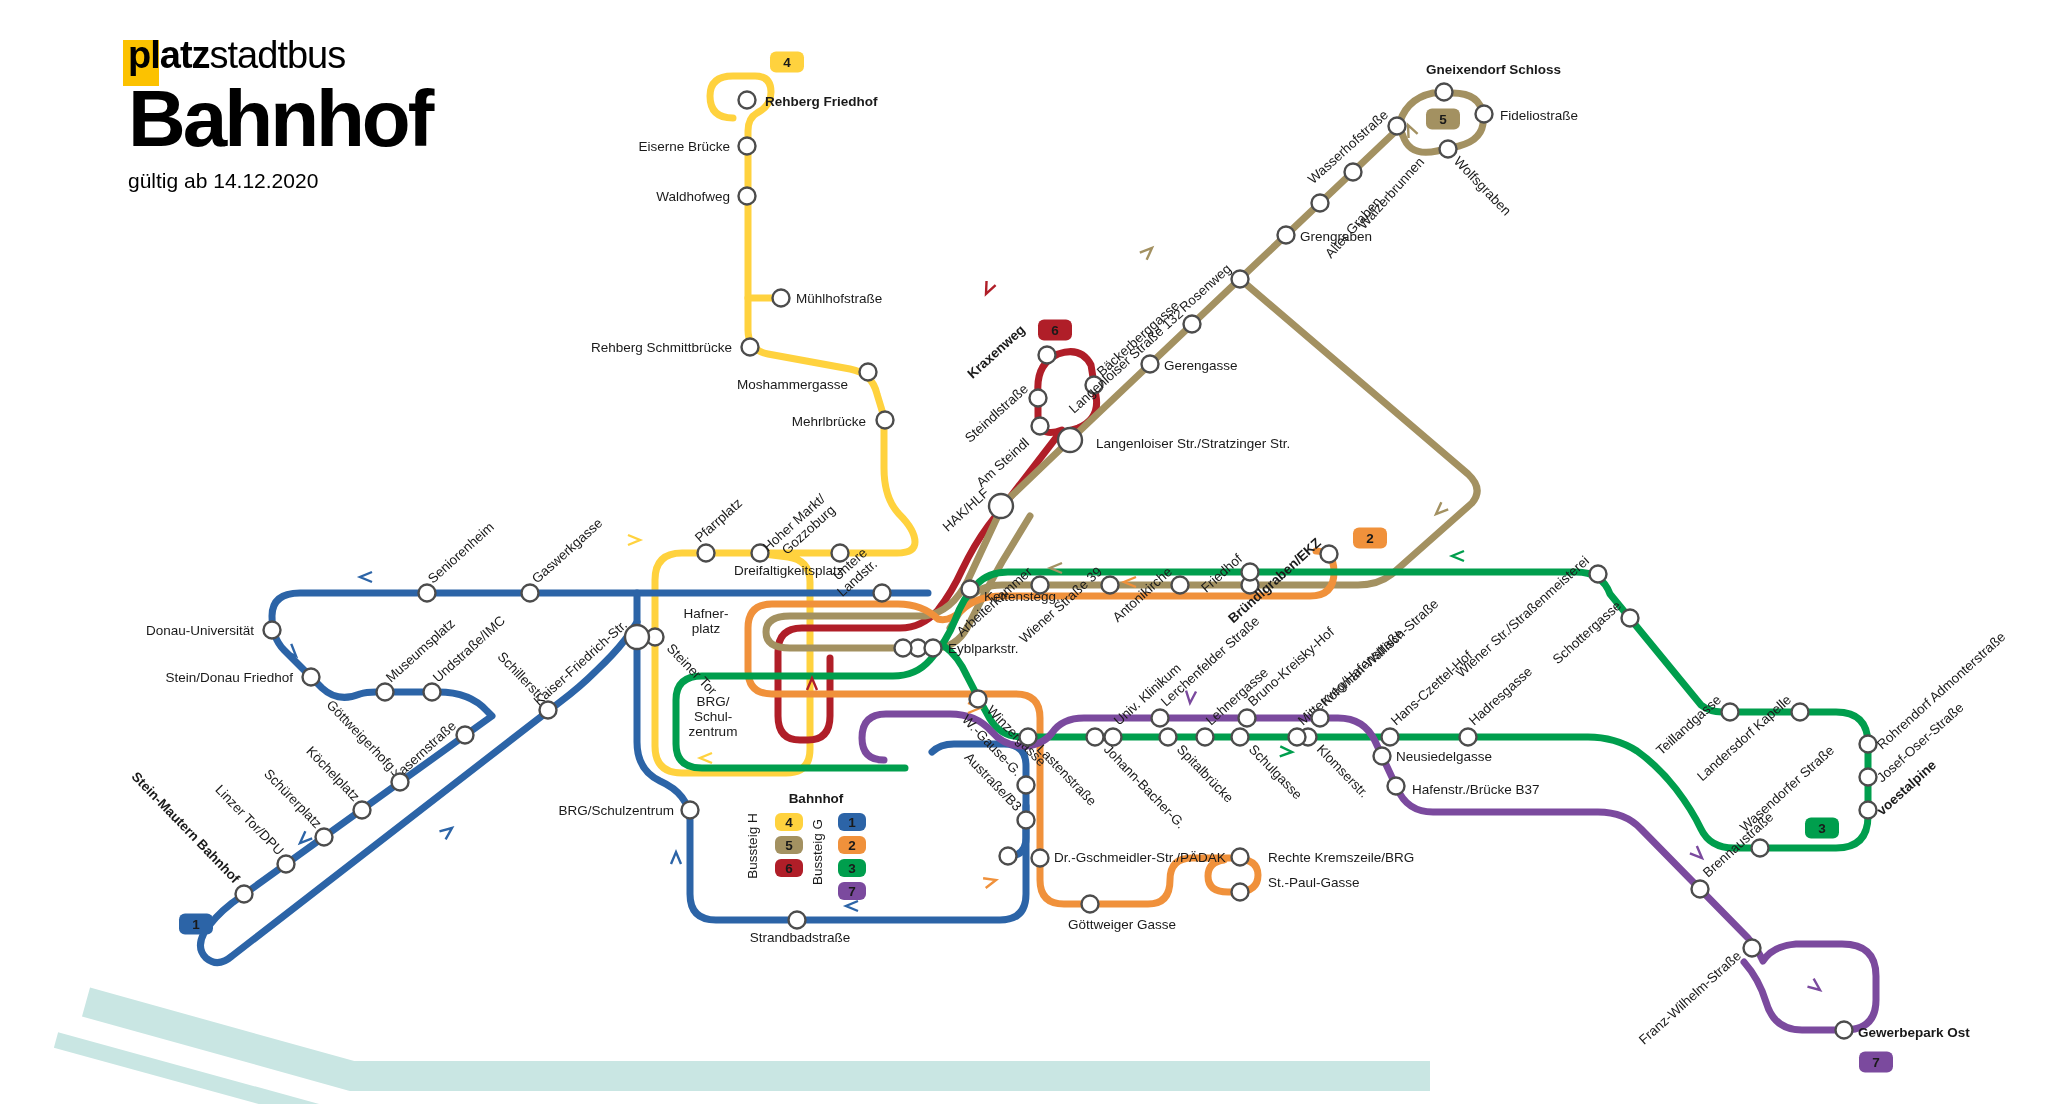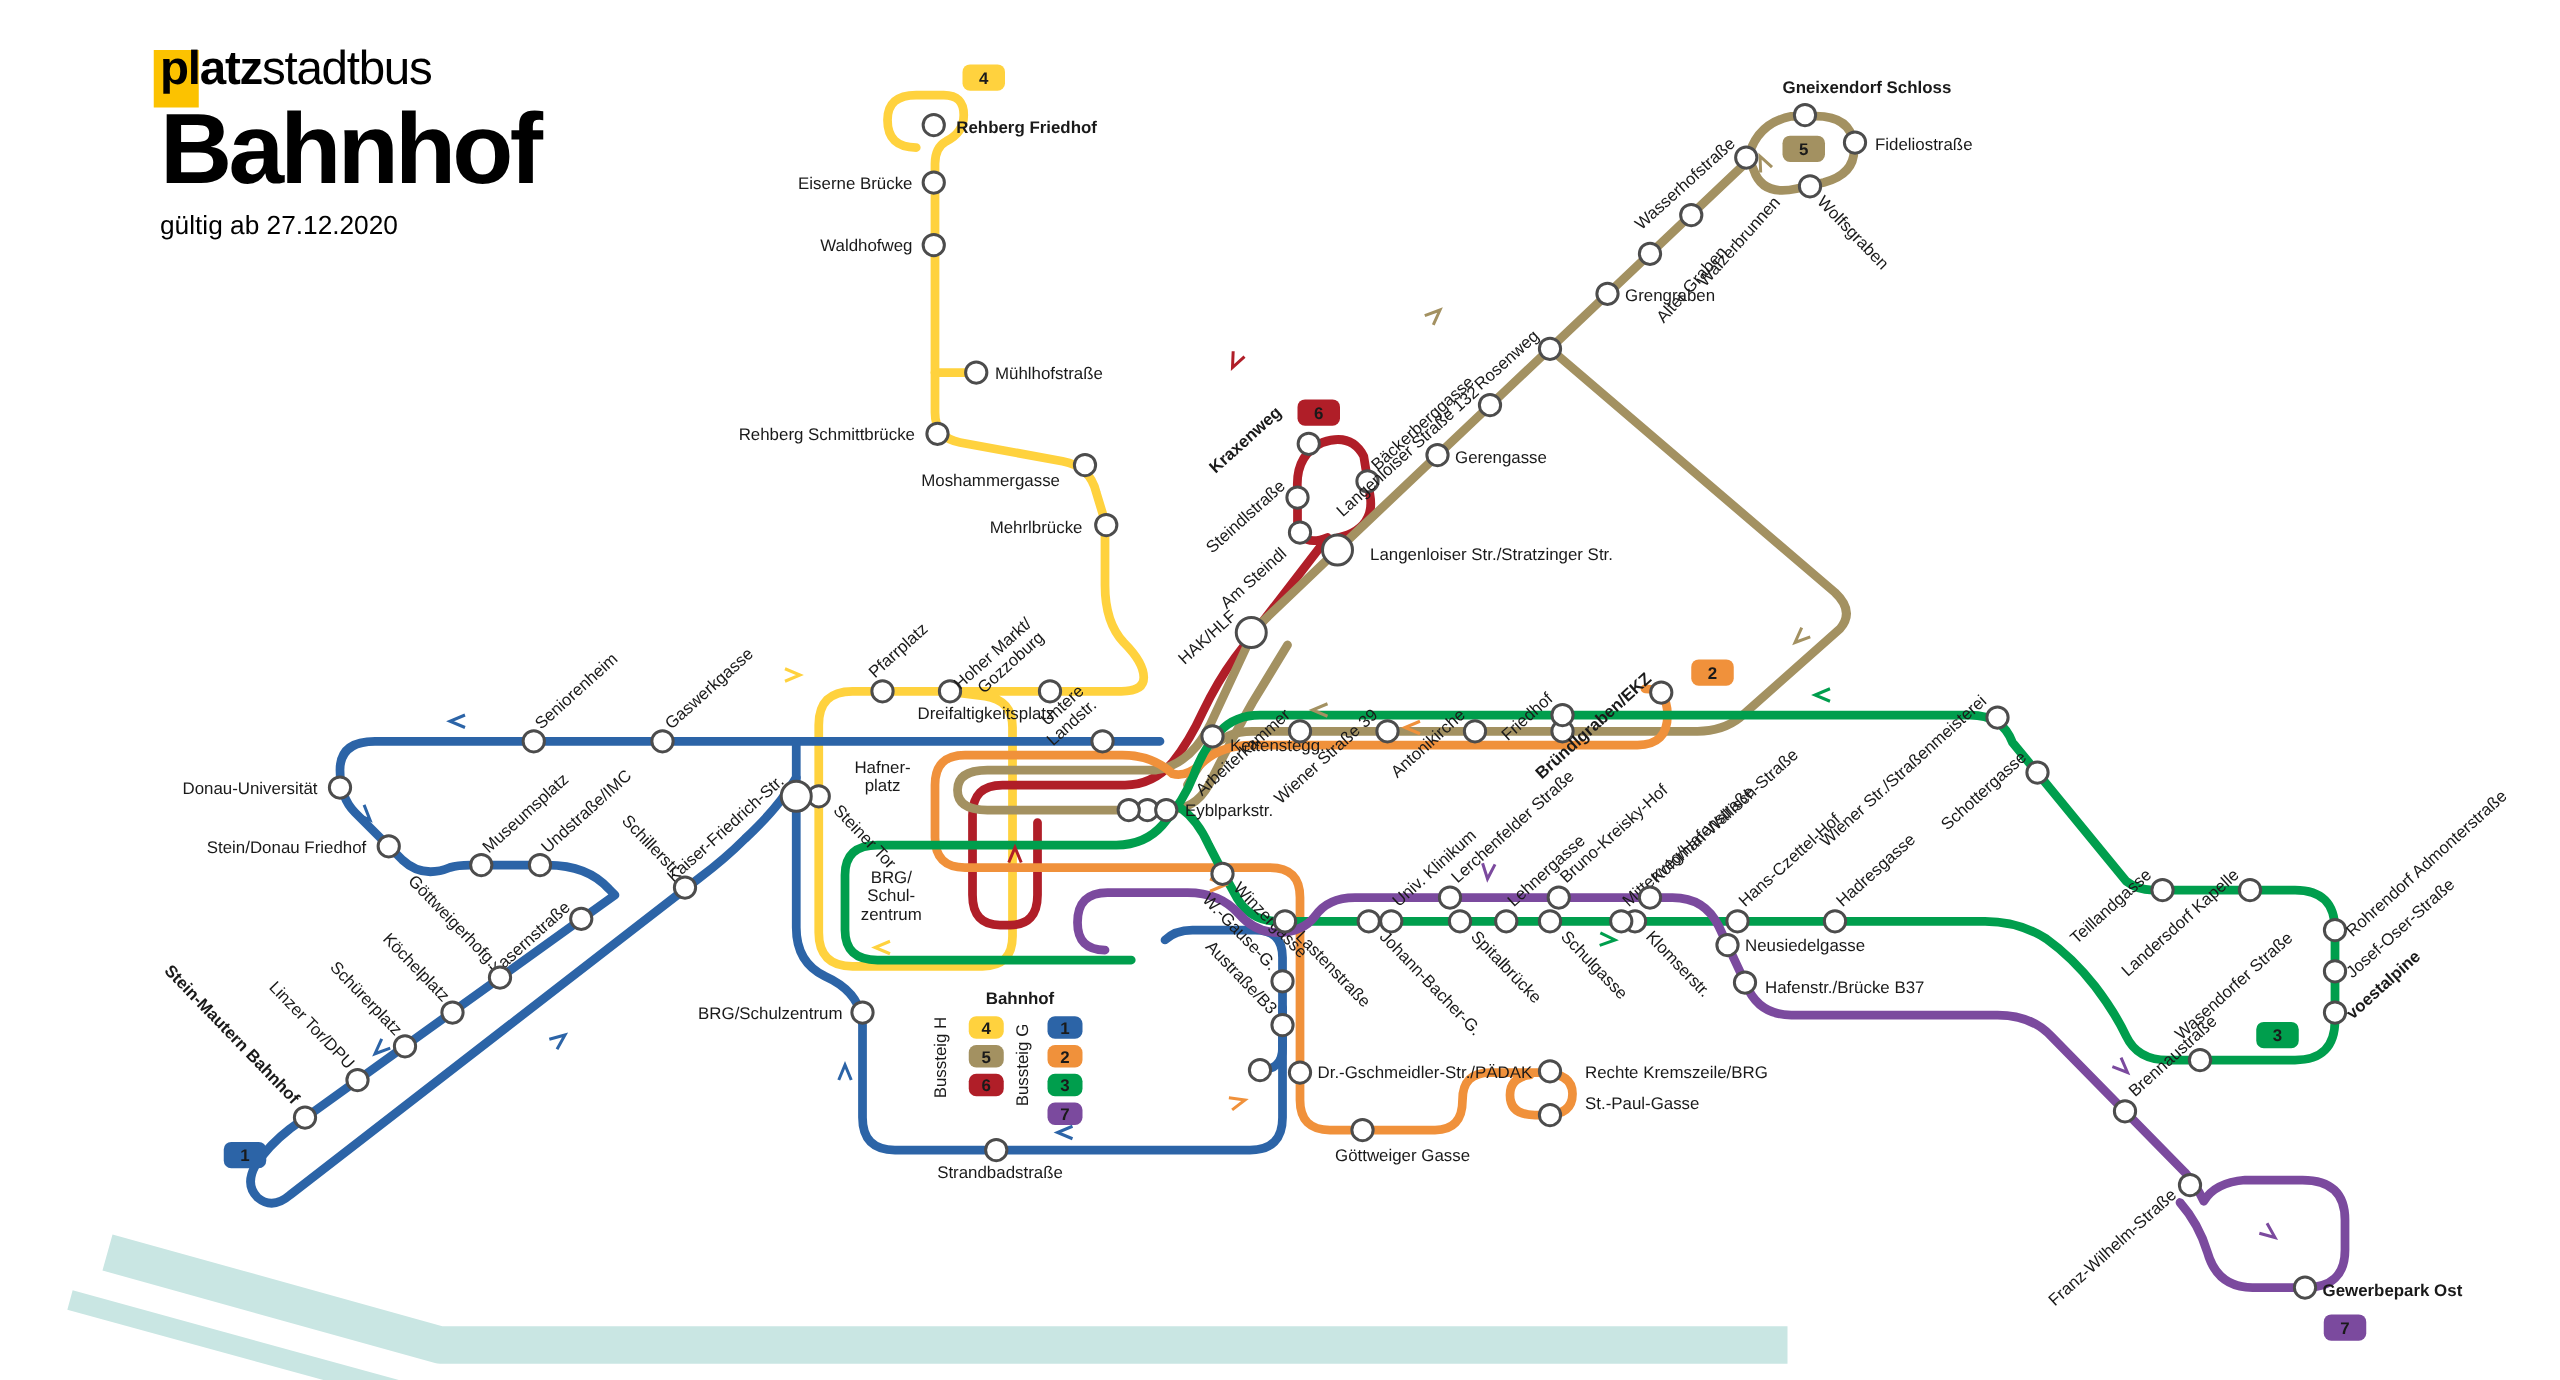--- a/index.html
+++ b/index.html
@@ -459,15 +459,15 @@
       <g>
         <rect x="838" y="882" width="28" height="18" rx="6" fill="#7B4A9E"></rect>
         <text x="852" y="896" text-anchor="middle" fill="#fff" font-weight="bold" font-size="13.5">7</text>
       </g>
     </svg>
   <div class="logo">
     <div class="brand">
       <span class="kbox"></span><b>platz</b><span>stadtbus</span>
     </div>
     <div class="title">Bahnhof</div>
-    <div class="valid">gültig ab 27.12.2020</div>
+    <div class="valid">gültig ab 14.12.2020</div>
   </div>
 </div>
 
 </body></html>

